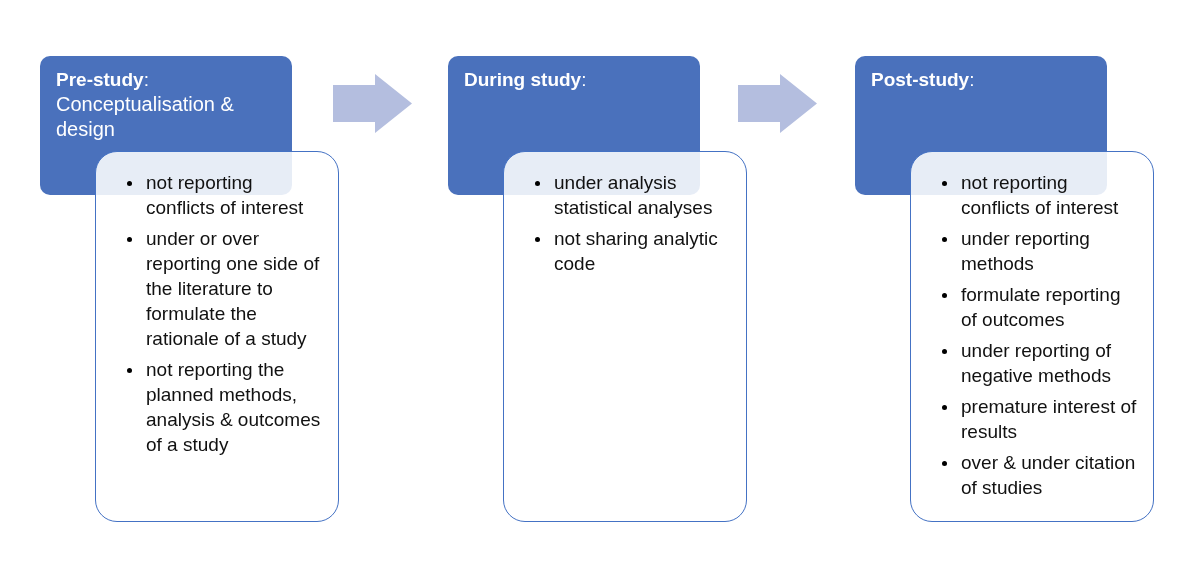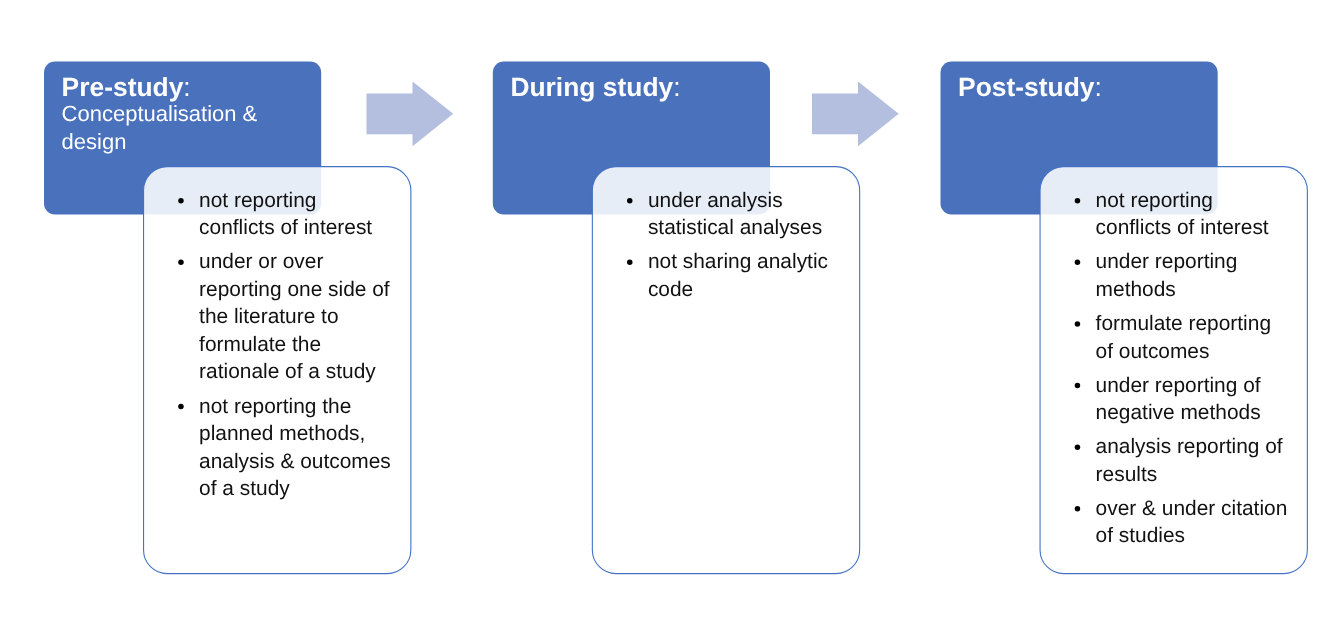--- a/index.html
+++ b/index.html
@@ -32,21 +32,21 @@
     width: 252px;
     height: 139px;
     box-sizing: border-box;
     background: #4a71bc;
     border-radius: 10px;
     color: #ffffff;
     padding: 11px 16px;
     z-index: 1;
   }
   .stage-title {
-    font-size: 24px;
+    font-size: 19px;
     line-height: 25px;
   }
   .t-bold { font-weight: bold; }
   .stage-subtitle {
     font-size: 20px;
     line-height: 25px;
     font-weight: normal;
   }
   .stage.s2 .stage-subtitle { margin-top: 13px; }
 
@@ -55,21 +55,20 @@
     left: 55px;
     top: 95px;
     width: 244px;
     height: 371px;
     box-sizing: border-box;
     background: rgba(255, 255, 255, 0.87);
     border: 1.5px solid #4472c4;
     border-radius: 22px;
     padding: 18px 16px 14px 18px;
     z-index: 2;
-    margin-left: 35px;
   }
   .bullet-list {
     margin: 0;
     padding: 0 0 0 30px;
     list-style: disc outside;
   }
   .bullet-list li {
     font-size: 19px;
     line-height: 25px;
     color: #111111;
@@ -129,19 +128,19 @@
   <div class="stage s3">
     <div class="stage-header">
       <div class="stage-title"><span class="t-bold">Post-study</span><span>:</span></div>
     </div>
     <div class="stage-content">
       <ul class="bullet-list">
         <li>not reporting conflicts of interest</li>
         <li>under reporting methods</li>
         <li>formulate reporting of outcomes</li>
         <li>under reporting of negative methods</li>
-        <li>analysis reporting of results</li>
+        <li>premature interest of results</li>
         <li>over &amp; under citation of studies</li>
       </ul>
     </div>
   </div>
 
 </div>
 
 </body></html>

